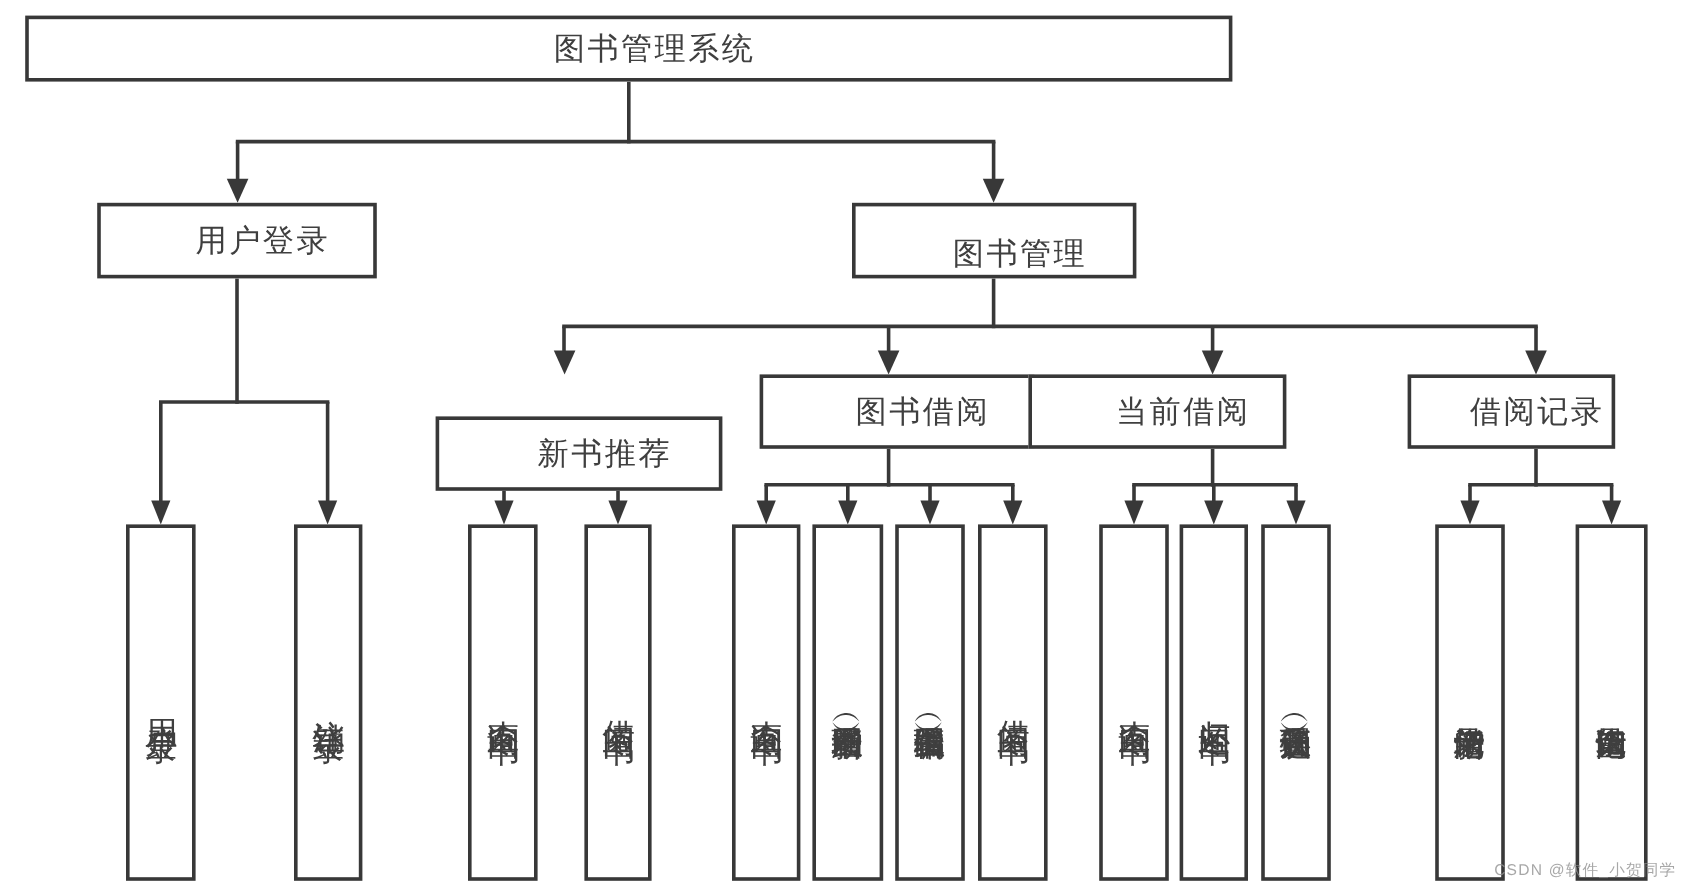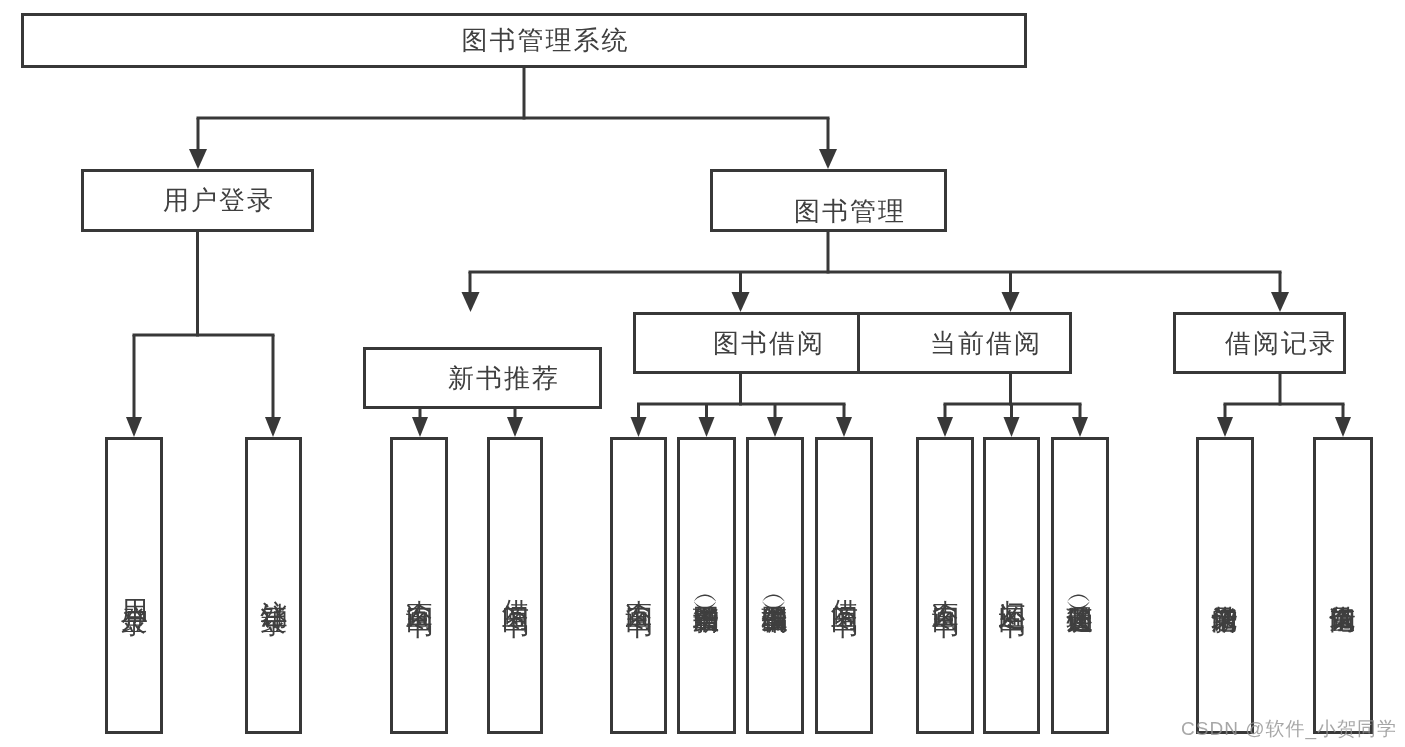--- a/index.html
+++ b/index.html
@@ -47,21 +47,21 @@
     white-space: nowrap;
   }
   .v-box.tight span {
     font-size: 26px;
     letter-spacing: 0;
   }
   #watermark {
     position: absolute;
     top: 716px;
     right: 8px;
-    font-size: 19px;
+    font-size: 13px;
     letter-spacing: 1px;
     color: rgba(145, 145, 145, 0.8);
     white-space: nowrap;
     z-index: 5;
   }
 </style>
 </head>
 <body>
 
 <div id="stage">

